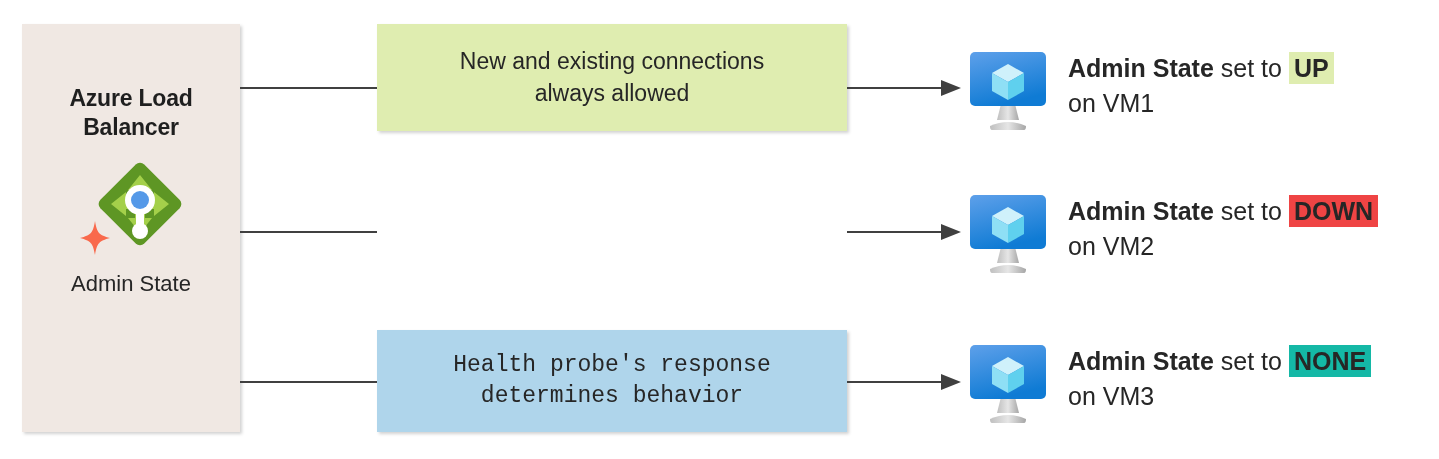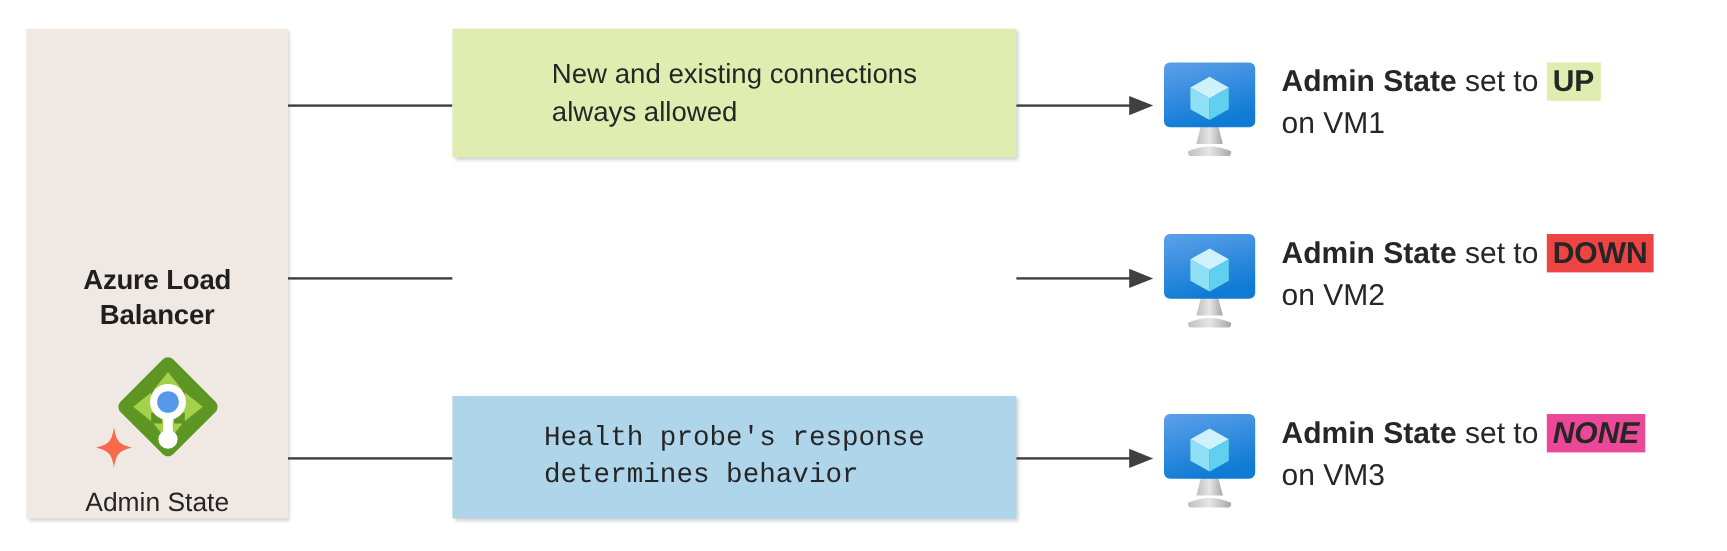--- a/index.html
+++ b/index.html
@@ -28,21 +28,21 @@
     position: absolute;
     left: 22px;
     top: 24px;
     width: 218px;
     height: 408px;
     background: #F0E8E3;
     box-shadow: 2px 2px 3px rgba(0,0,0,0.18);
     display: flex;
     flex-direction: column;
     align-items: center;
-    justify-content: flex-end;
+    justify-content: flex-start;
     box-sizing: border-box;
     padding-top: 60px;
   }
   .lb-title {
     font-size: 23px;
     font-weight: bold;
     line-height: 1.28;
     text-align: center;
     color: #1f1f1f;
     letter-spacing: -0.2px;
@@ -64,20 +64,21 @@
   }
 
   
   .msg-box {
     position: absolute;
     left: 377px;
     width: 470px;
     display: flex;
     align-items: center;
     justify-content: center;
+    text-align: center;
     box-shadow: 2px 2px 3px rgba(0,0,0,0.18);
     box-sizing: border-box;
     padding: 6px 14px;
   }
   .msg-text {
     font-size: 23px;
     line-height: 1.35;
     color: #262626;
     white-space: pre-line;
   }
@@ -147,21 +148,21 @@
     white-space: nowrap;
     padding-top: 3px;
   }
   .vm-label .strong { font-weight: bold; }
   .badge {
     font-weight: bold;
     padding: 2px 5px;
   }
   .badge.up   { background: #DFEDB0; }
   .badge.down { background: #ef4444; }
-  .badge.none { background: #ec4899; font-style: italic; }
+  .badge.none { background: #14b8a6; }
   .vm-sub { display: block; }
 </style>
 </head>
 <body>
 
 <div class="stage">
 
   <div class="lb-panel">
     <div class="lb-title">Azure Load
 Balancer</div>

